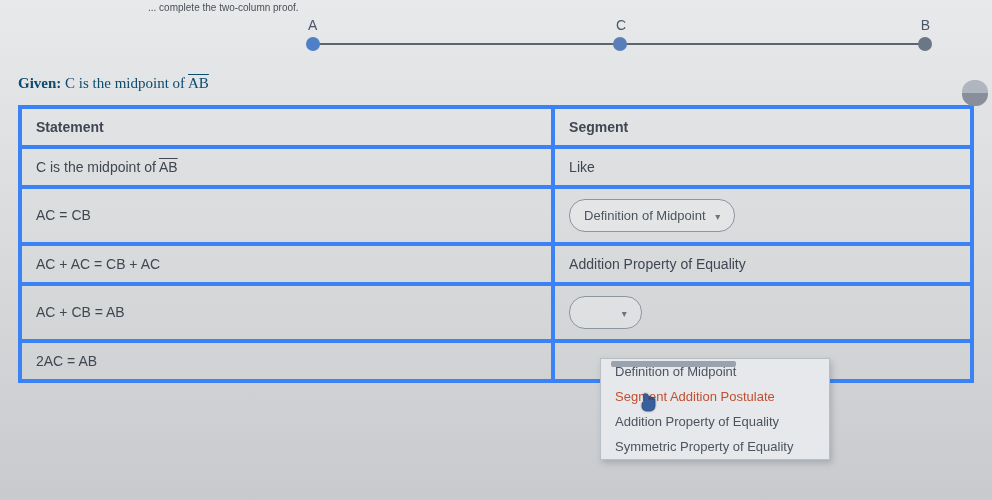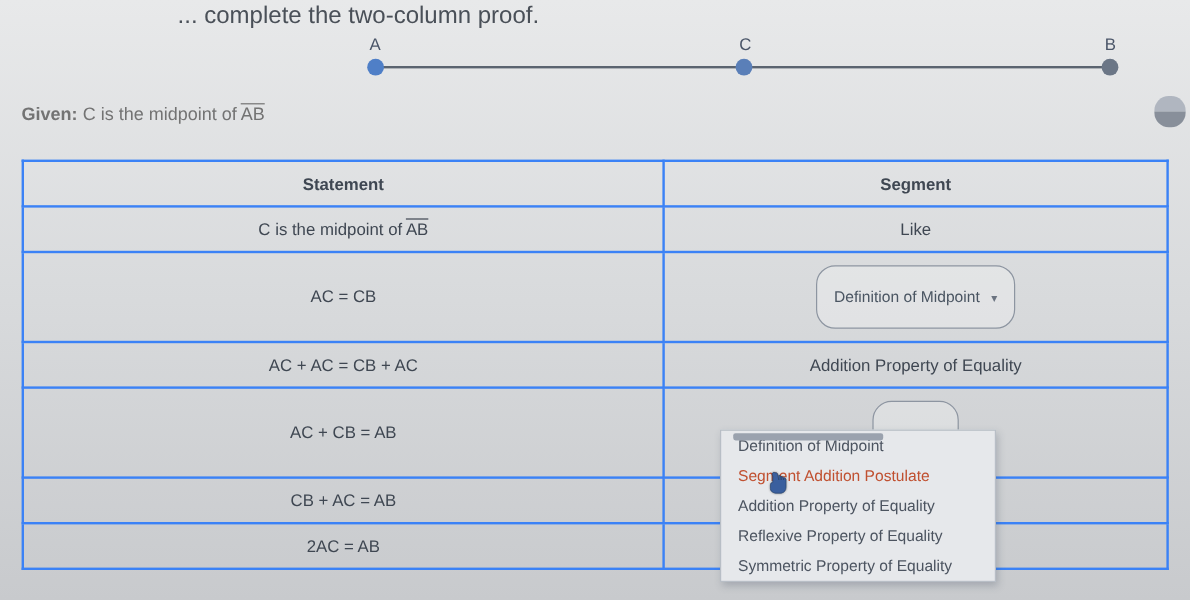--- a/index.html
+++ b/index.html
@@ -7,21 +7,21 @@
       width: 992px;
       height: 500px;
       background: linear-gradient(180deg, #e8e9ea 0%, #d8dadc 50%, #c8cacd 100%);
       font-family: Arial, Helvetica, sans-serif;
       color: #3a4048;
       overflow: hidden;
       position: relative;
       padding: 0 18px;
     }
     .instruction {
-      font-size: 20px;
+      font-size: 10px;
       color: #4a5058;
       padding-top: 2px;
       margin-left: 130px;
     }
     .number-line {
       position: relative;
       margin: 8px 0 12px 0;
       margin-left: 280px;
       width: 640px;
       height: 38px;
@@ -62,52 +62,53 @@
       width: 26px;
       height: 26px;
     }
     .scroll-widget .half {
       width: 100%; height: 13px; background:#9aa2ae;
     }
     .scroll-widget .half.top { border-radius: 12px 12px 0 0; background:#b0b6c0;}
     .scroll-widget .half.bot { border-radius: 0 0 12px 12px; background:#888f9a;}
     .given-prove {
       font-size: 15px;
-      color: #737373;
+      color: #0c4a6e;
       line-height: 1.7;
-      margin-bottom: 24px;
+      margin-bottom: 8px;
+      font-family: Liberation Serif, serif;
     }
     .given-prove .strong { font-weight: 700; }
     .overline { text-decoration: overline; }
     table.proof {
       width: 100%;
       border-collapse: collapse;
       background: transparent;
       table-layout: fixed;
     }
     table.proof th, table.proof td {
-      border: 2px solid #3b82f6;
+      border: 4px solid #3b82f6;
       padding: 10px 14px;
       font-size: 14px;
       color: #3f4752;
-      text-align: center;
+      text-align: left;
       vertical-align: middle;
       height: 36px;
     }
     table.proof th {
       font-weight: 700;
       background: rgba(255,255,255,0.05);
     }
     table.proof col.stmt { width: 56%; }
     table.proof col.reason { width: 44%; }
     .reason-pill {
       display: inline-block;
       border: 1px solid #8d95a1;
       border-radius: 16px;
-      padding: 18px 14px;
+      padding: 8px 14px;
       font-size: 13px;
       color: #4a5562;
       background: rgba(255,255,255,0.25);
     }
     .reason-pill .caret {
       display:inline-block; margin-left:6px; font-size:10px; color:#6b7380;
     }
     .dropdown-open {
       position: absolute;
       left: 600px;
@@ -205,36 +206,31 @@
   <tr>
     <td>AC + CB = AB</td>
     <td>
       <span class="reason-pill">
         <span style="display:inline-block; width:28px;"></span>
         <span class="caret">▾</span>
       </span>
     </td>
   </tr>
   <tr>
-    <td>CB + AC = AB</td>
-    <td></td>
-  </tr>
-  <tr>
     <td>2AC = AB</td>
     <td></td>
   </tr>
 </tbody>
   </table>
 
 <div class="dropdown-open">
   <div class="scrollbar"></div>
   <div class="item">Definition of Midpoint</div>
   <div class="item highlight">Segment Addition Postulate</div>
   <div class="item">Addition Property of Equality</div>
-  <div class="item">Reflexive Property of Equality</div>
   <div class="item">Symmetric Property of Equality</div>
 </div>
 
 <div class="cursor-hand">
   <svg width="18" height="20" viewBox="0 0 18 20">
     <path d="M6 2 Q5 1 4 2 Q3 3 4 5 L4 10 Q2 10 2 12 L2 15 Q2 18 6 19 L11 19 Q15 18 15 14 L15 8 Q15 6 13 6 L13 8 Q13 5 11 5 L11 8 Q11 4 9 4 L9 8 L8 3 Q7.5 1.5 6 2 Z" fill="#3a5f9e" stroke="#2a4570" stroke-width="0.6"></path>
   </svg>
 </div>
 
 </body></html>

